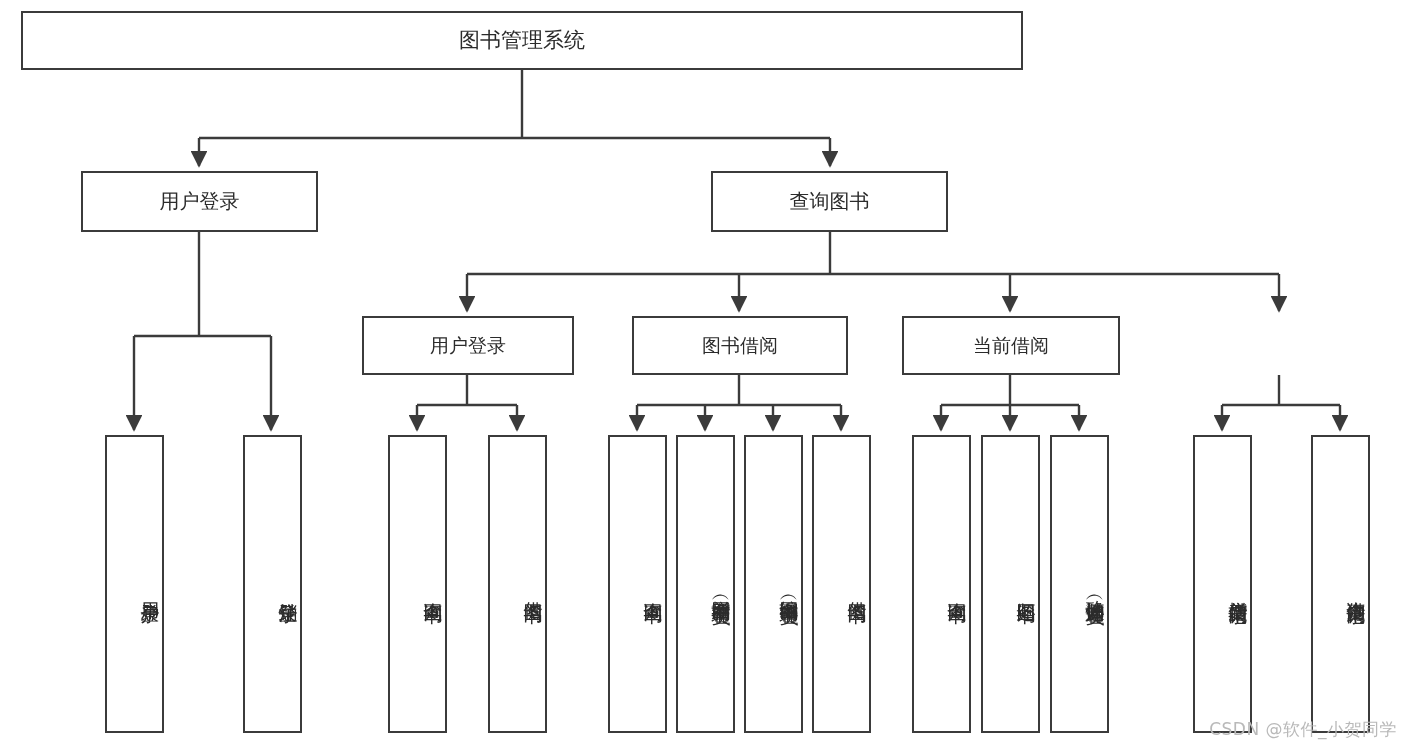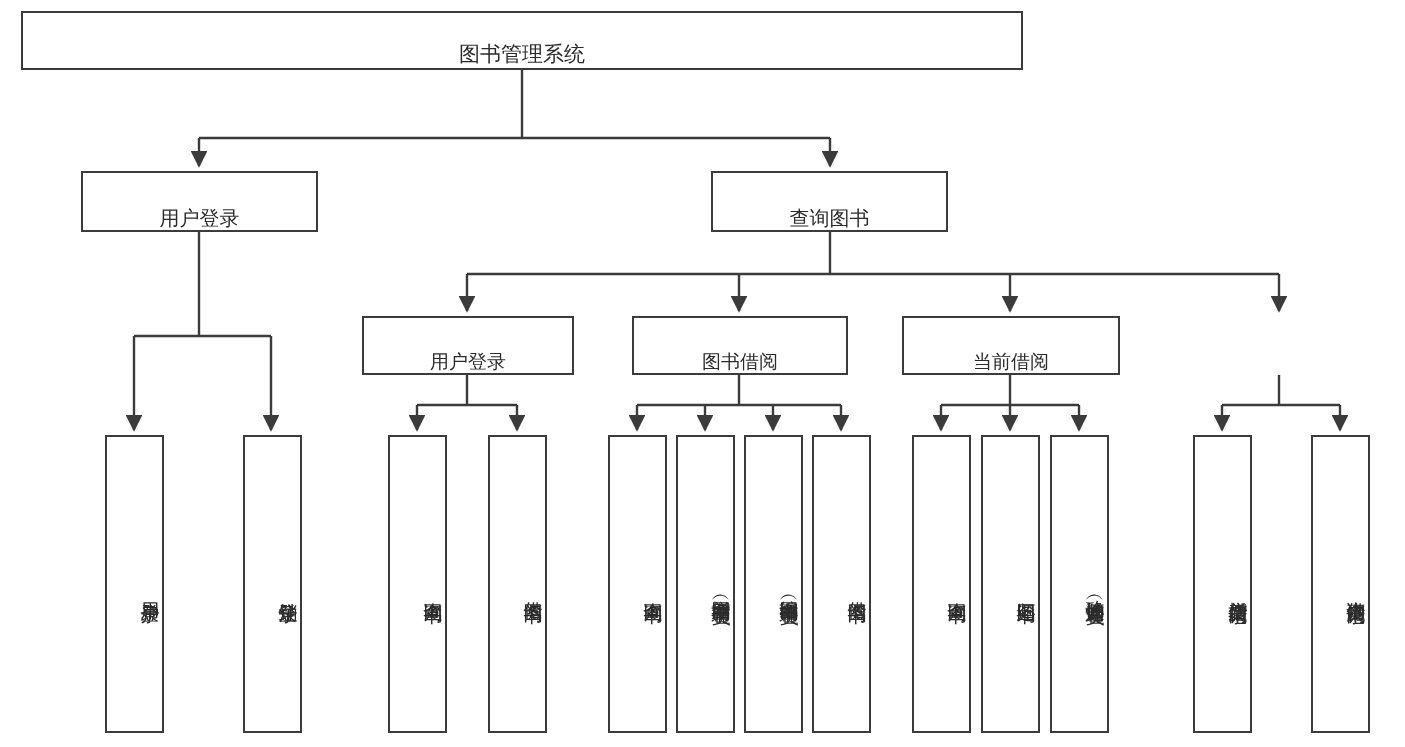--- a/index.html
+++ b/index.html
@@ -28,21 +28,21 @@
     pointer-events: none;
   }
   
   .node {
     position: absolute;
     box-sizing: border-box;
     border: 2px solid #3b3b3b;
     background: #ffffff;
     color: #2b2b2b;
     display: flex;
-    align-items: flex-end;
+    align-items: center;
     justify-content: center;
     text-align: center;
     line-height: 1.22;
     z-index: 2;
   }
   .node.root   { font-size: 21px; }
   .node.lvl1   { font-size: 20px; }
   .node.lvl2   { font-size: 19px; }
   
   .node.leaf {
@@ -187,14 +187,15 @@
     <span class="lbl">确认归还（管理员）</span>
   </div>
 
   <div class="node leaf" style="left:1193px; top:435px; width:59px; height:298px;">
     <span class="lbl">新增借阅记录</span>
   </div>
   <div class="node leaf" style="left:1311px; top:435px; width:59px; height:298px;">
     <span class="lbl">查询借阅记录</span>
   </div>
 
+  <div id="watermark">CSDN @软件_小贺同学</div>
 
 </div>
 
 </body></html>

